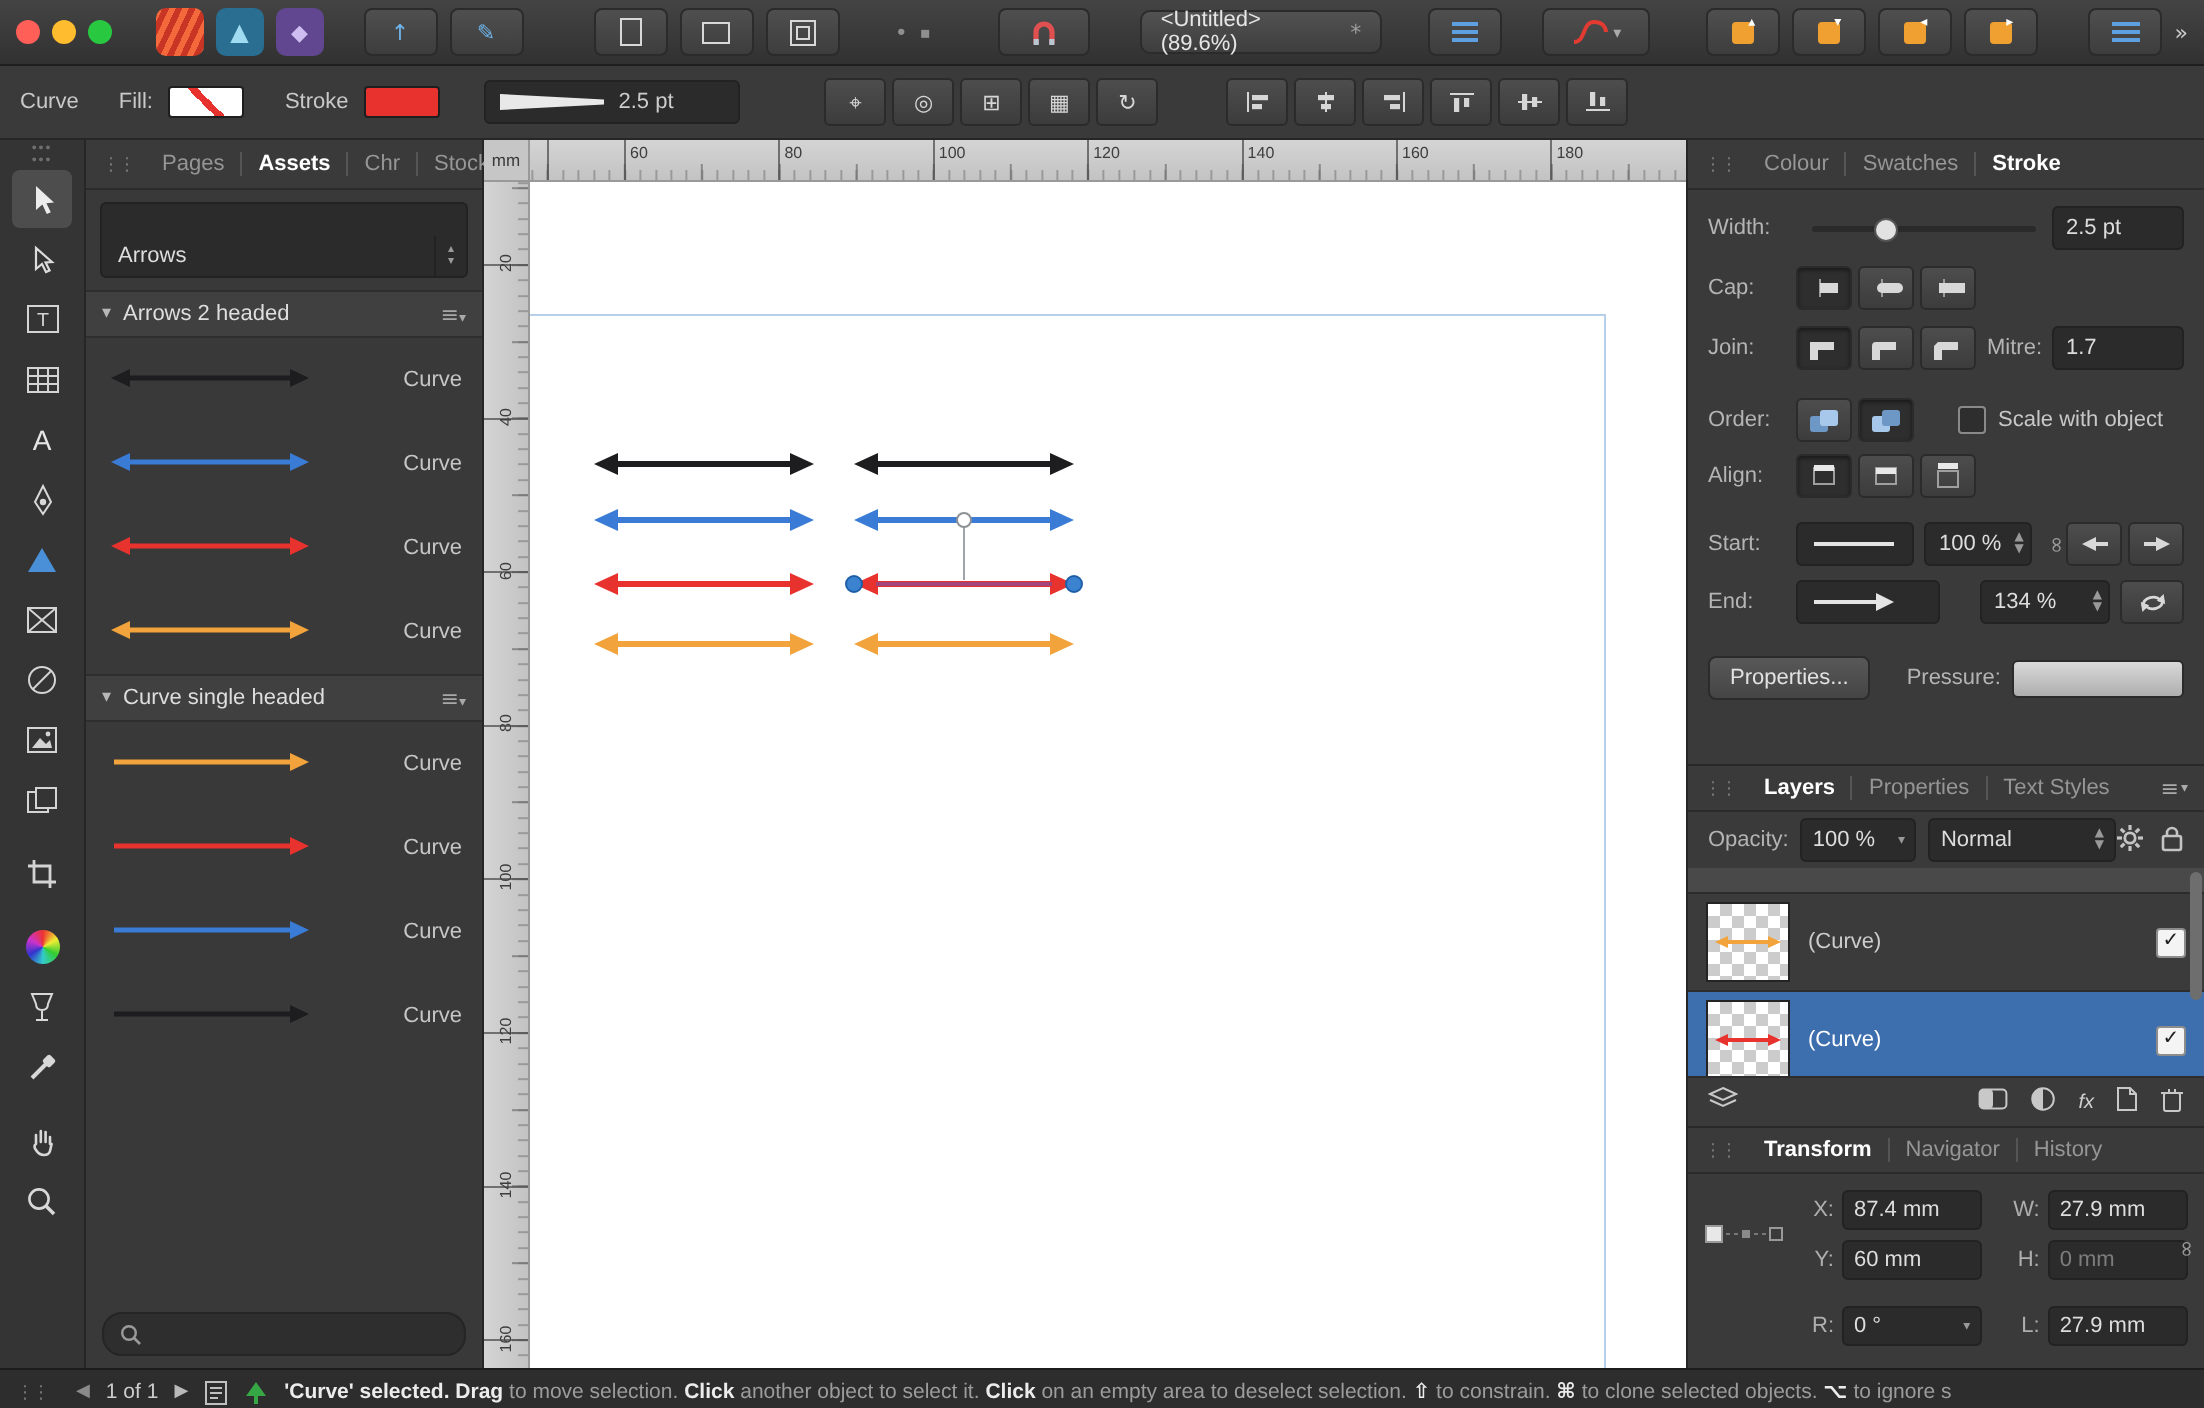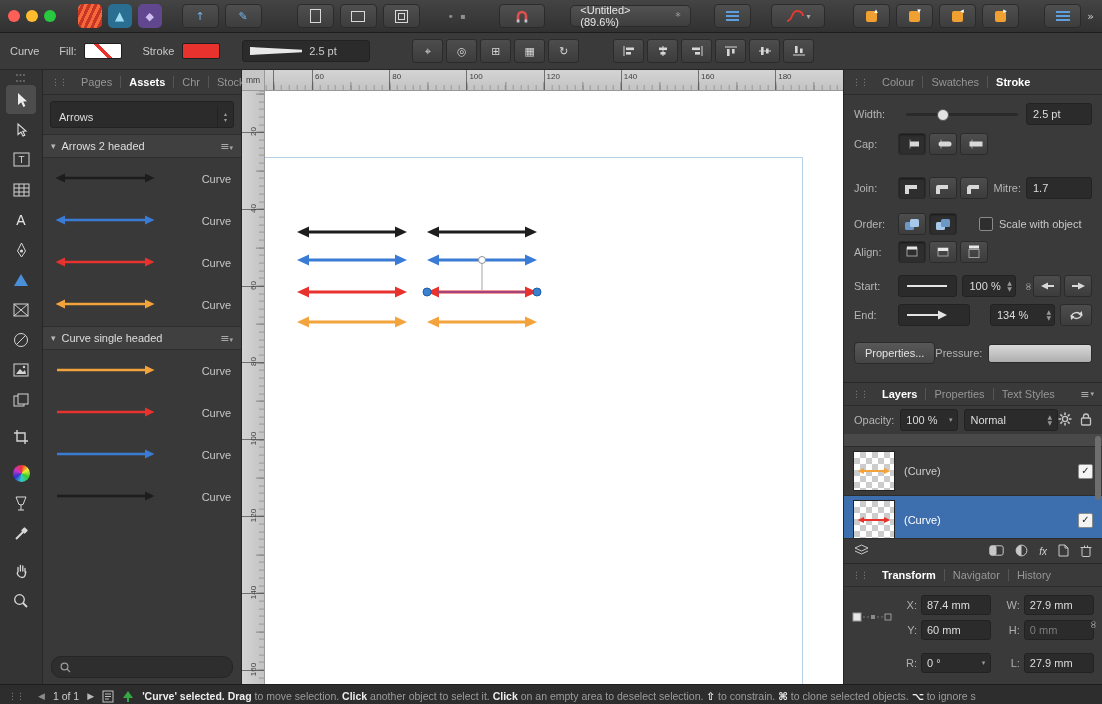--- a/index.html
+++ b/index.html
@@ -57,21 +57,21 @@
   .assets{width:198px;background:#393939;border-right:1px solid #262626;position:relative;
           display:flex;flex-direction:column;flex:none}
   .ptabs{height:24px;display:flex;align-items:center;padding:0 8px;background:#3a3a3a;
          border-bottom:1px solid #2b2b2b;gap:0;flex:none}
   .grip{color:#787878;font-size:9px;letter-spacing:-1px;margin-right:6px}
   .tab{color:#969696;padding:0 8px;white-space:nowrap}
   .tab.active{color:#fff;font-weight:bold}
   .tab + .tab{border-left:1px solid #555}
   .pmenu{margin-left:auto;color:#aaa;display:flex;align-items:center;gap:1px}
   .pmenu small{font-size:7px}
-  .asset-dd{margin:6px 7px;height:20px;display:flex;align-items:center;padding:5px 0 0 8px;color:#ddd;flex:none}
+  .asset-dd{margin:6px 7px;height:20px;display:flex;align-items:center;padding:16px 0 0 8px;color:#ddd;flex:none}
   .stepper{margin-left:auto;width:15px;height:100%;border-left:1px solid #222;display:flex;flex-direction:column;
            align-items:center;justify-content:center;color:#9a9a9a;font-size:6px;line-height:6px}
   .asset-section-header{height:22px;background:#404040;border-top:1px solid #2e2e2e;border-bottom:1px solid #2e2e2e;
            display:flex;align-items:center;padding:0 8px;gap:6px;flex:none}
   .disc{color:#b8b8b8;font-size:9px}
   .sec-title{color:#dedede}
   .sec-menu{margin-left:auto;color:#a8a8a8}
   .sec-menu small{font-size:7px}
   .asset-item{height:42px;display:flex;align-items:center;padding:0 10px 0 12px;flex:none}
   .asset-label{margin-left:auto;color:#c6c6c6}
@@ -618,21 +618,21 @@
               </span>
             <span class="sbtn">
                 <svg width="18" height="12">
                   <line x1="7" y1="1.5" x2="7" y2="10.5" stroke="#9a9a9a"></line>
                   <line x1="7" y1="6" x2="15" y2="6" stroke="#d8d8d8" stroke-width="5" stroke-linecap="square"></line>
                 </svg>
               </span>
           </span>
         </div>
 
-        <div class="p-row" style="margin-top:22px">
+        <div class="p-row" style="margin-top:8px">
           <span class="lbl">Join:</span>
           <span class="grp">
             <span class="sbtn active">
                 <svg width="16" height="13">
                   <path d="M3 12 V5 H13" fill="none" stroke="#d8d8d8" stroke-width="4" stroke-linejoin="miter"></path>
                 </svg>
               </span>
             <span class="sbtn">
                 <svg width="16" height="13">
                   <path d="M3 12 V5 H13" fill="none" stroke="#d8d8d8" stroke-width="4" stroke-linejoin="round"></path>
@@ -748,21 +748,21 @@
                 <path d="M12.5 5 a5 4.5 0 0 1 -9 2.6" fill="none" stroke="#d8d8d8" stroke-width="1.4"></path>
                 <polygon points="2.2,11 1.4,6 5.6,7.6" fill="#d8d8d8"></polygon>
               </svg>
             </span>
         </div>
 
         <div class="p-row" style="margin-top:16px">
           <span class="props-btn">
               <span>Properties...</span>
             </span>
-          <span style="margin-left:0;color:#b4b4b4">Pressure:</span>
+          <span style="margin-left:18px;color:#b4b4b4">Pressure:</span>
           <span class="pressure-well"></span>
         </div>
       </div>
 
       <div class="layers-panel">
         <div class="ptabs" style="height:22px">
           <span class="grip">⋮⋮</span>
           <span id="layers-tabs" style="display:flex;align-items:center">
               <span class="tab active">Layers</span>
               <span class="tab">Properties</span>

